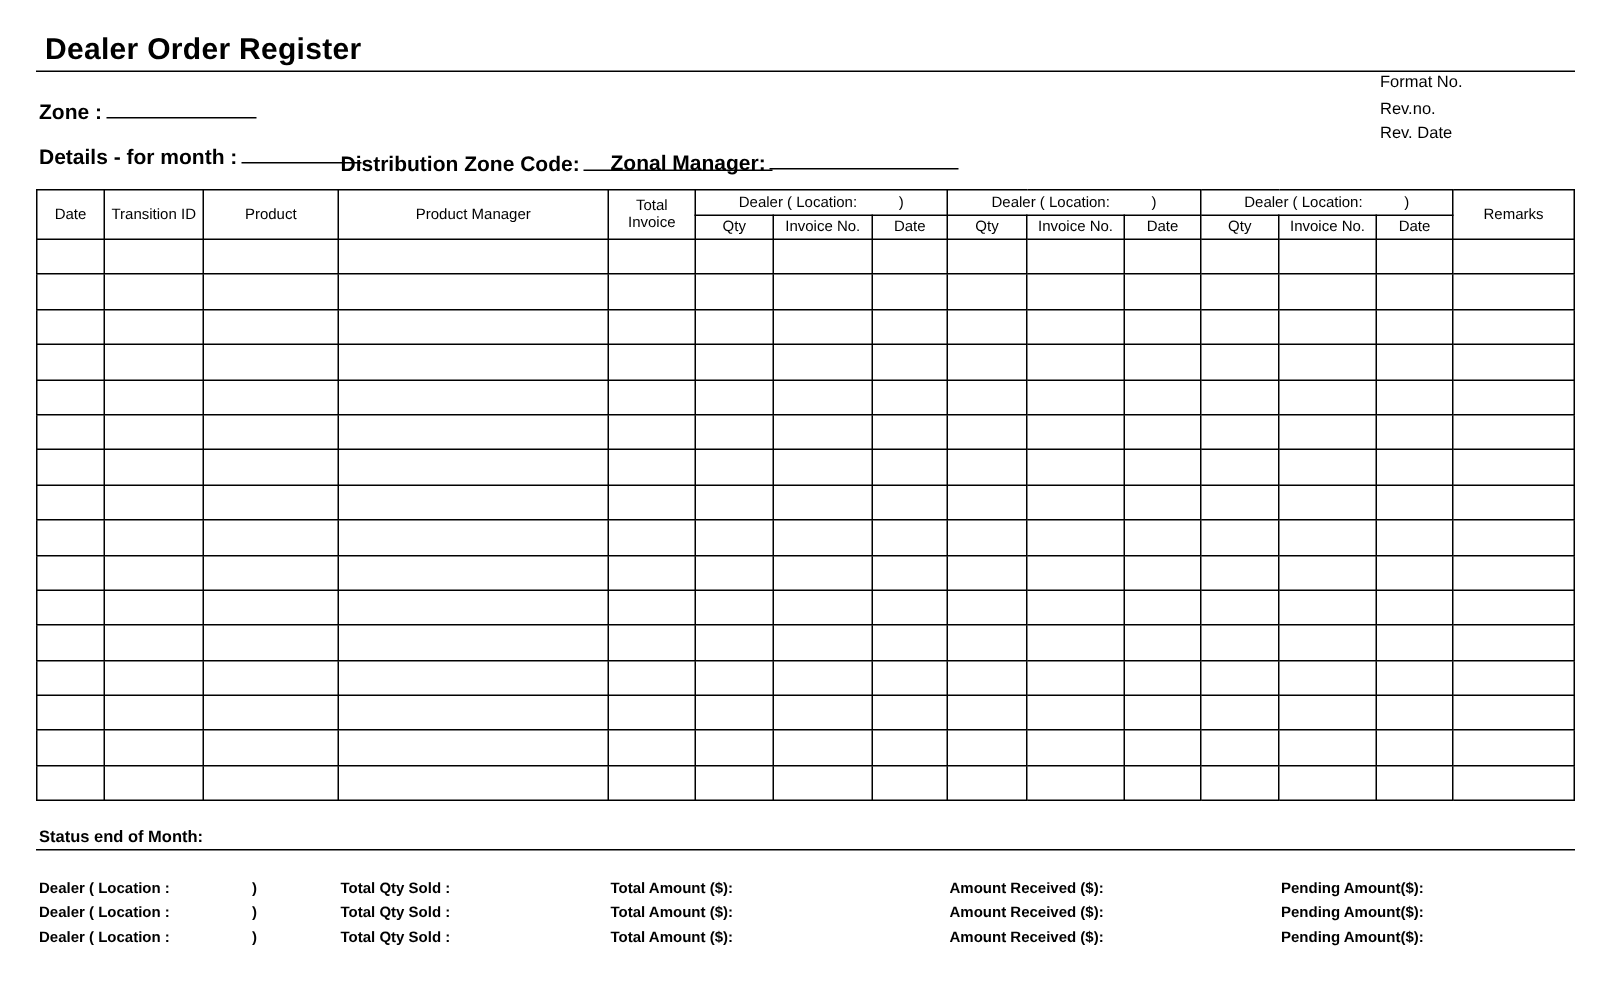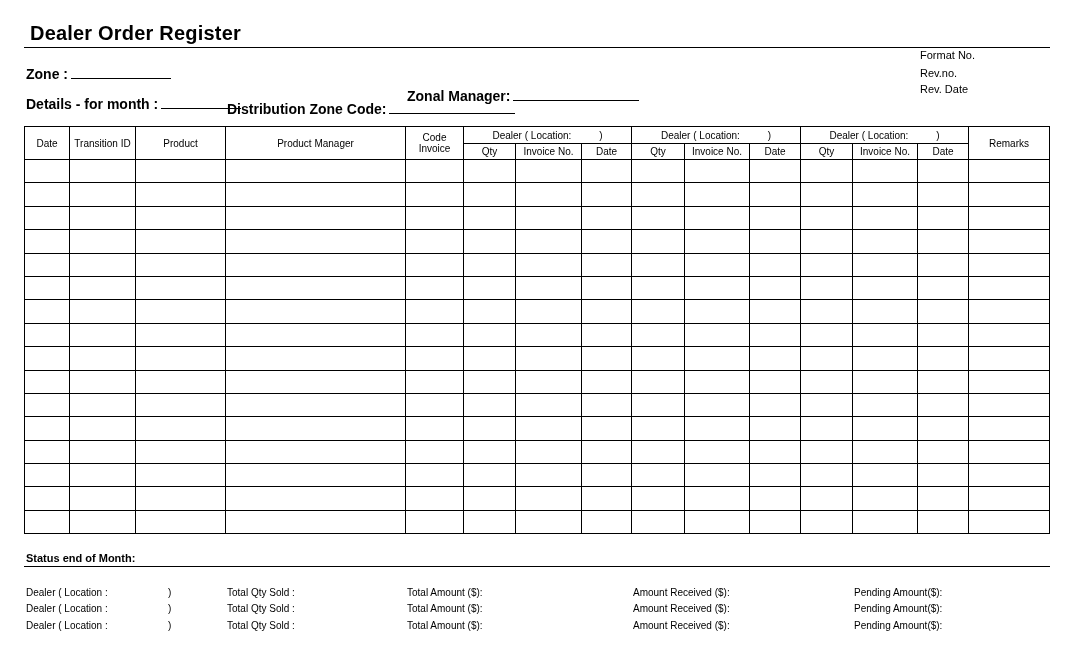--- a/index.html
+++ b/index.html
@@ -8,42 +8,42 @@
     .title { left:30px; top:22px; font-size:20px; font-weight:bold; letter-spacing:0.2px; }
     .hline { position:absolute; height:0; border-top:1px solid #000; }
     .lbl { position:absolute; font-size:14px; font-weight:bold; white-space:nowrap; }
     .blank { display:inline-block; border-bottom:1px solid #000; height:9px; vertical-align:baseline; margin-left:3px; }
     .meta { position:absolute; font-size:11px; white-space:nowrap; }
     table.reg { position:absolute; left:24px; top:126px; border-collapse:collapse; table-layout:fixed; }
     table.reg th, table.reg td { border:1px solid #000; padding:0; font-size:10px; font-weight:normal; text-align:center; vertical-align:middle; }
     table.reg tr.h1 th { height:16px; }
     table.reg tr.h2 th { height:15px; }
     table.reg td { height:22.4px; }
-    .status-row { position:absolute; font-size:10px; font-weight:normal; white-space:nowrap; }
+    .status-row { position:absolute; font-size:10px; font-weight:bold; white-space:nowrap; }
   </style>
 </head>
 <body>
 
 <div class="abs title">Dealer Order Register</div>
 <div class="hline" style="left:24px; top:47px; width:1026px;"></div>
 
 <div class="meta" style="left:920px; top:49px;">Format No.</div>
 <div class="meta" style="left:920px; top:67px;text-align:center;">Rev.no.</div>
 <div class="meta" style="left:920px; top:83px;">Rev. Date</div>
 
 <div class="lbl" style="left:26px; top:66px;">
   <span>Zone :</span><span class="blank" style="width:100px;"></span>
 </div>
 <div class="lbl" style="left:227px; top:66px;margin-top:35px;">
   <span>Distribution Zone Code:</span><span class="blank" style="width:126px;"></span>
 </div>
 <div class="lbl" style="left:26px; top:96px;">
   <span>Details - for month :</span><span class="blank" style="width:80px;"></span>
 </div>
-<div class="lbl" style="left:407px; top:88px;">
+<div class="lbl" style="left:407px; top:100px;">
   <span>Zonal Manager:</span><span class="blank" style="width:126px;"></span>
 </div>
 
 <table class="reg">
   <colgroup>
     <col style="width:45px">
       <col style="width:66px">
       <col style="width:90px">
       <col style="width:180px">
       <col style="width:58px">
@@ -58,21 +58,21 @@
       <col style="width:51px">
     <col style="width:81px">
   </colgroup>
   <thead>
     <tr class="h1">
       <th rowspan="2">Date</th>
       <th rowspan="2">Transition ID</th>
       <th rowspan="2">Product</th>
       <th rowspan="2">Product Manager</th>
       <th rowspan="2">
-        <div>Code</div>
+        <div>Total</div>
         <div>Invoice</div>
       </th>
       <th colspan="3" style="white-space:pre;">Dealer ( Location:          )</th>
       <th colspan="3" style="white-space:pre;">Dealer ( Location:          )</th>
       <th colspan="3" style="white-space:pre;">Dealer ( Location:          )</th>
       <th rowspan="2">Remarks</th>
     </tr>
     <tr class="h2">
       <th>Qty</th>
       <th>Invoice No.</th>

